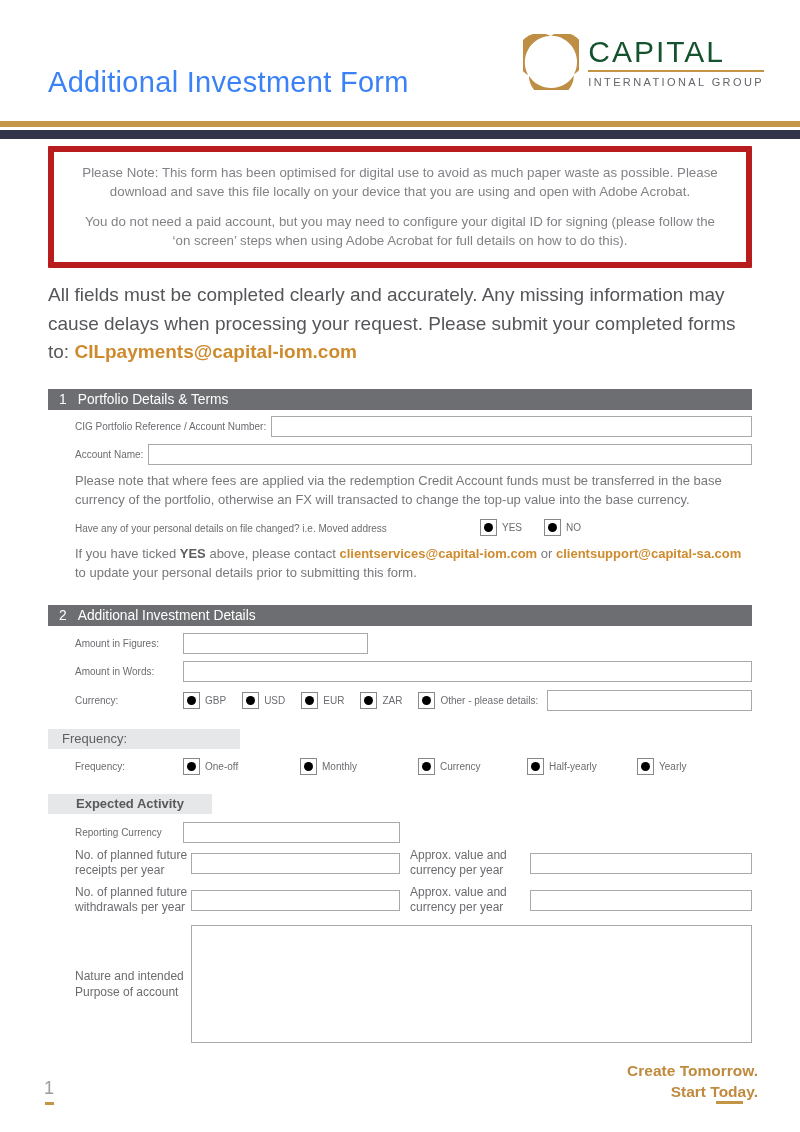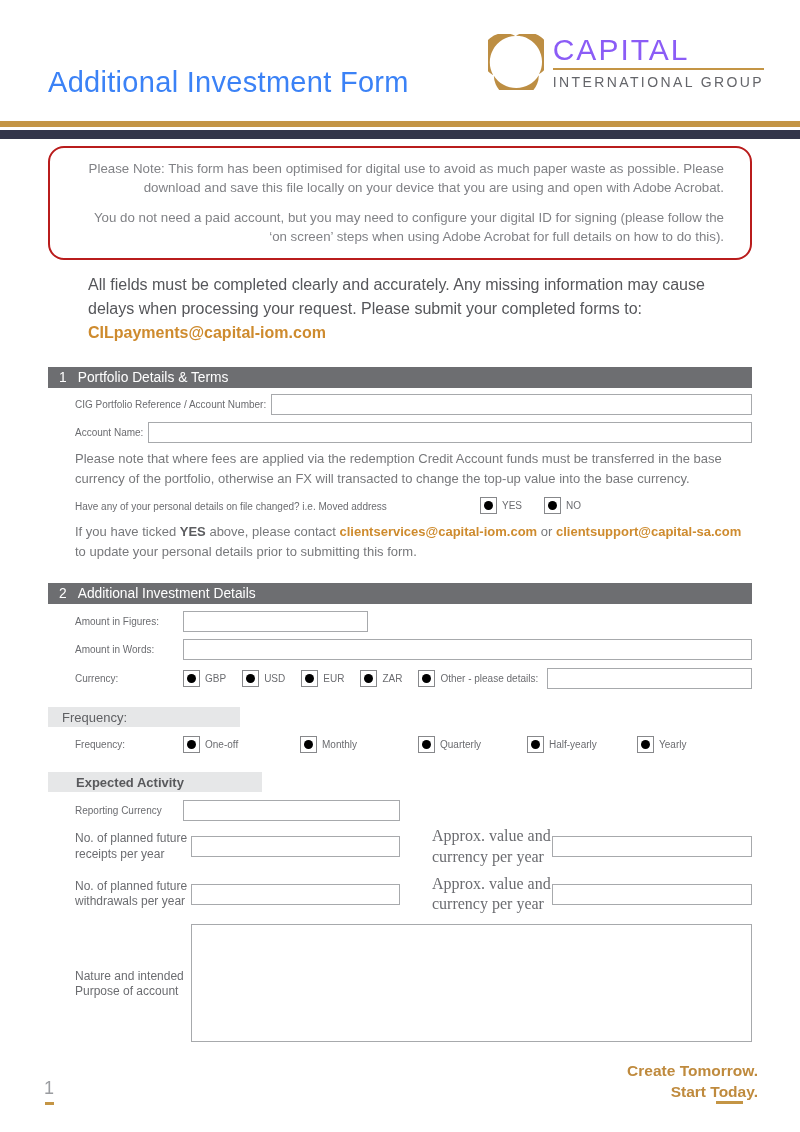--- a/index.html
+++ b/index.html
@@ -9,45 +9,45 @@
     background:#ffffff; font-family:"Liberation Sans", sans-serif; overflow:hidden;
   }
   
   .header { position:relative; height:121px; }
   .page-title {
     position:absolute; left:48px; top:66px;
     font-size:29px; font-weight:400; letter-spacing:.3px; color:#3b82f6;
   }
   .logo { position:absolute; right:36px; top:34px; display:flex; align-items:center; gap:9px; }
   .logo-text { display:flex; flex-direction:column; }
-  .logo-name { font-size:30px; font-weight:400; letter-spacing:2px; color:#8b5cf6; line-height:1.05; }
+  .logo-name { font-size:30px; font-weight:400; letter-spacing:2px; color:#14532d; line-height:1.05; }
   .logo-rule { height:2px; background:#c49545; margin:2px 0 4px 0; }
-  .logo-sub { font-size:14px; letter-spacing:2.4px; color:#64656a; }
+  .logo-sub { font-size:11px; letter-spacing:2.4px; color:#64656a; }
   .gold-bar { height:6px; background:#c49545; }
   .navy-bar { height:9px; background:#32354a; margin-top:3px; }
   
   .content { padding:0 48px; }
   .notice-box {
-    margin-top:7px; border:2px solid #b91c1c; border-radius:16px;
-    padding:11px 26px 12px; text-align:right;
+    margin-top:7px; border:6px solid #b91c1c; border-radius:1px;
+    padding:11px 26px 12px; text-align:center;
     color:#818286; font-size:13.3px; line-height:1.45;
   }
   .notice-box p + p { margin-top:10px; }
-  .intro { margin-top:13px; color:#55565a; font-size:16px; line-height:1.5;margin-left:40px; }
+  .intro { margin-top:13px; color:#55565a; font-size:19px; line-height:1.5; }
   .email { color:#ce8b2e; font-weight:700; text-decoration:none; cursor:pointer; }
   .section-bar {
     margin-top:22px; background:#6d6e71; color:#ffffff; height:21px;
     display:flex; align-items:center; font-size:13.8px; padding-left:11px;
   }
   .sec-num { margin-right:11px; }
   .sec-body { padding-left:27px; }
   .row { display:flex; align-items:center; margin-top:7px; position:relative; }
   .lbl { color:#6b6c70; font-size:10px; line-height:1.3; }
   .lbl-2l { font-size:12px; width:116px; flex:none; }
-  .lbl-r { font-size:16px; width:120px; flex:none; margin-left:32px;font-family:Liberation Serif, serif; }
+  .lbl-r { font-size:12px; width:120px; flex:none; margin-left:10px; }
   .lblcol { width:108px; flex:none; }
   input.field, textarea.field {
     border:1px solid #a7a9ac; background:#fff; height:21px;
     font-family:"Liberation Sans", sans-serif; font-size:13px; color:#3a3a3a; padding:0 6px;
   }
   .grow { flex:1; min-width:0; }
   .para { color:#77787b; font-size:13px; line-height:1.5; margin-top:6px; }
   .bold-dark { font-weight:700; color:#5c5d60; }
   
   .cb {
@@ -61,21 +61,21 @@
   .freq-opts { display:flex; align-items:center; }
   .freq-opts .copt:nth-child(1){ width:117px; }
   .freq-opts .copt:nth-child(2){ width:118px; }
   .freq-opts .copt:nth-child(3){ width:109px; }
   .freq-opts .copt:nth-child(4){ width:110px; }
   .band {
     background:#e6e7e8; height:20px; display:flex; align-items:center;
     color:#5f6063; font-size:13px;
   }
   .band-freq { width:192px; margin-top:18px; padding-left:14px; }
-  .band-ea { width:214px; margin-top:19px; padding-left:28px; font-weight:700; color:#58595c; }
+  .band-ea { width:164px; margin-top:19px; padding-left:28px; font-weight:700; color:#58595c; }
   .band-ea-wrap { margin-left:-27px; } 
   .band-freq-wrap { margin-left:-27px; }
   textarea.field { height:118px; resize:none; }
   
   .page-num { position:absolute; left:44px; top:1078px; font-size:18px; color:#9a9ca0; }
   .page-num-dash { position:absolute; left:45px; top:1102px; width:9px; height:3px; background:#c49545; }
   .tagline { position:absolute; right:42px; top:1061px; text-align:right; color:#bf8a3d; font-weight:700; font-size:15.5px; line-height:1.35; }
   .tagline-dash { position:absolute; right:57px; top:1101px; width:27px; height:3px; background:#c49545; }
   .version { position:absolute; left:0; right:0; top:1103px; text-align:center; font-size:9.5px; color:#96989b; }
 </style>
@@ -214,21 +214,21 @@
           <span class="copt">
             <span class="cb">
                 <span class="cb-dot"></span>
               </span>
             <span class="lbl">Monthly</span>
           </span>
           <span class="copt">
             <span class="cb">
                 <span class="cb-dot"></span>
               </span>
-            <span class="lbl">Quarterly</span>
+            <span class="lbl">Currency</span>
           </span>
           <span class="copt">
             <span class="cb">
                 <span class="cb-dot"></span>
               </span>
             <span class="lbl">Half-yearly</span>
           </span>
           <span class="copt">
             <span class="cb">
                 <span class="cb-dot"></span>

